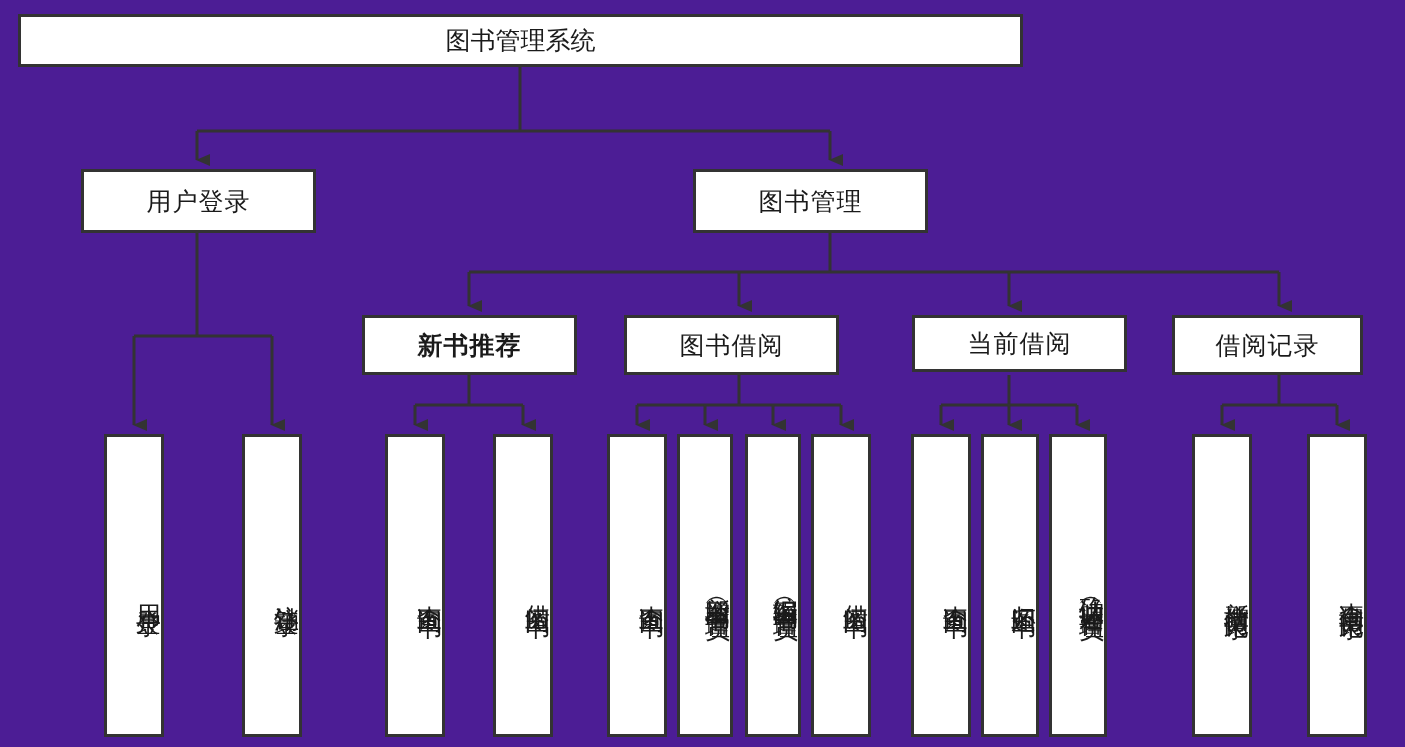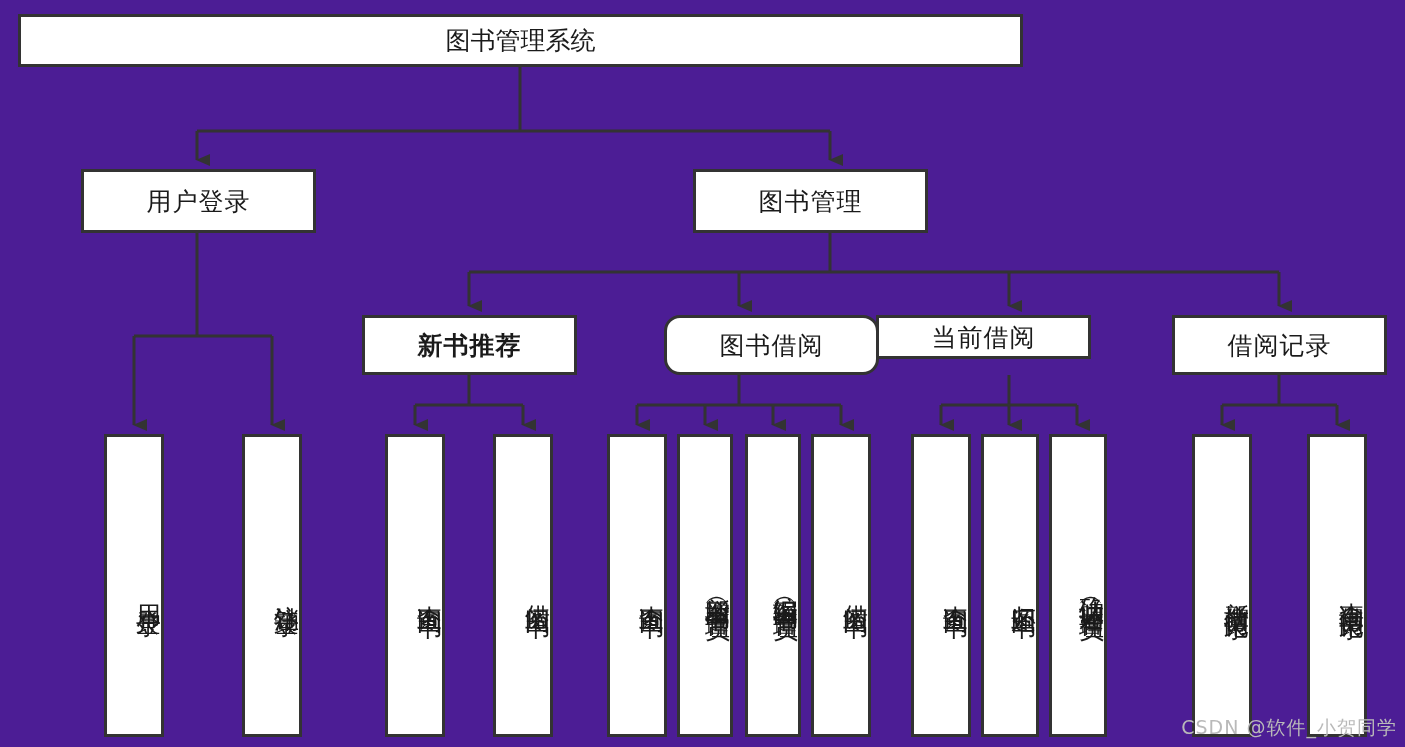--- a/index.html
+++ b/index.html
@@ -130,27 +130,27 @@
   <div class="node node-h" style="left:81px; top:169px; width:235px; height:64px;">
     <span>用户登录</span>
   </div>
   <div class="node node-h" style="left:693px; top:169px; width:235px; height:64px;">
     <span>图书管理</span>
   </div>
 
   <div class="node node-h" style="left:362px; top:315px; width:215px; height:60px;font-weight:bold;">
     <span>新书推荐</span>
   </div>
-  <div class="node node-h" style="left:664px; top:315px; width:215px; height:60px;border-radius:16px;">
+  <div class="node node-h" style="left:624px; top:315px; width:215px; height:60px;">
     <span>图书借阅</span>
   </div>
-  <div class="node node-h" style="left:876px; top:315px; width:215px; height:44px;">
+  <div class="node node-h" style="left:912px; top:315px; width:215px; height:57px;">
     <span>当前借阅</span>
   </div>
-  <div class="node node-h" style="left:1172px; top:315px; width:215px; height:60px;">
+  <div class="node node-h" style="left:1172px; top:315px; width:191px; height:60px;">
     <span>借阅记录</span>
   </div>
 
   <div class="node node-v" style="left:104px; top:434px; width:60px; height:303px;">
     <span>用户登录</span>
   </div>
   <div class="node node-v" style="left:242px; top:434px; width:60px; height:303px;">
     <span>注销登录</span>
   </div>
 
@@ -184,15 +184,14 @@
     <span>确认归还（管理员）</span>
   </div>
 
   <div class="node node-v" style="left:1192px; top:434px; width:60px; height:303px;">
     <span>新增借阅记录</span>
   </div>
   <div class="node node-v" style="left:1307px; top:434px; width:60px; height:303px;">
     <span>查询借阅记录</span>
   </div>
 
-  <div id="watermark">CSDN @软件_小贺同学</div>
 
 </div>
 
 </body></html>

